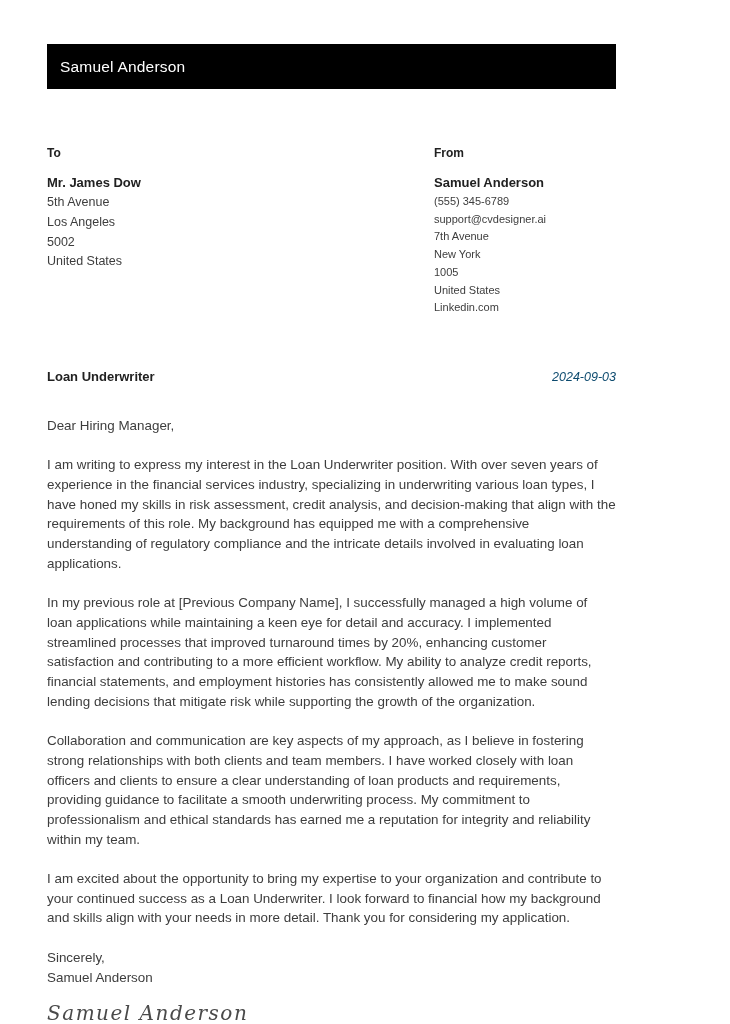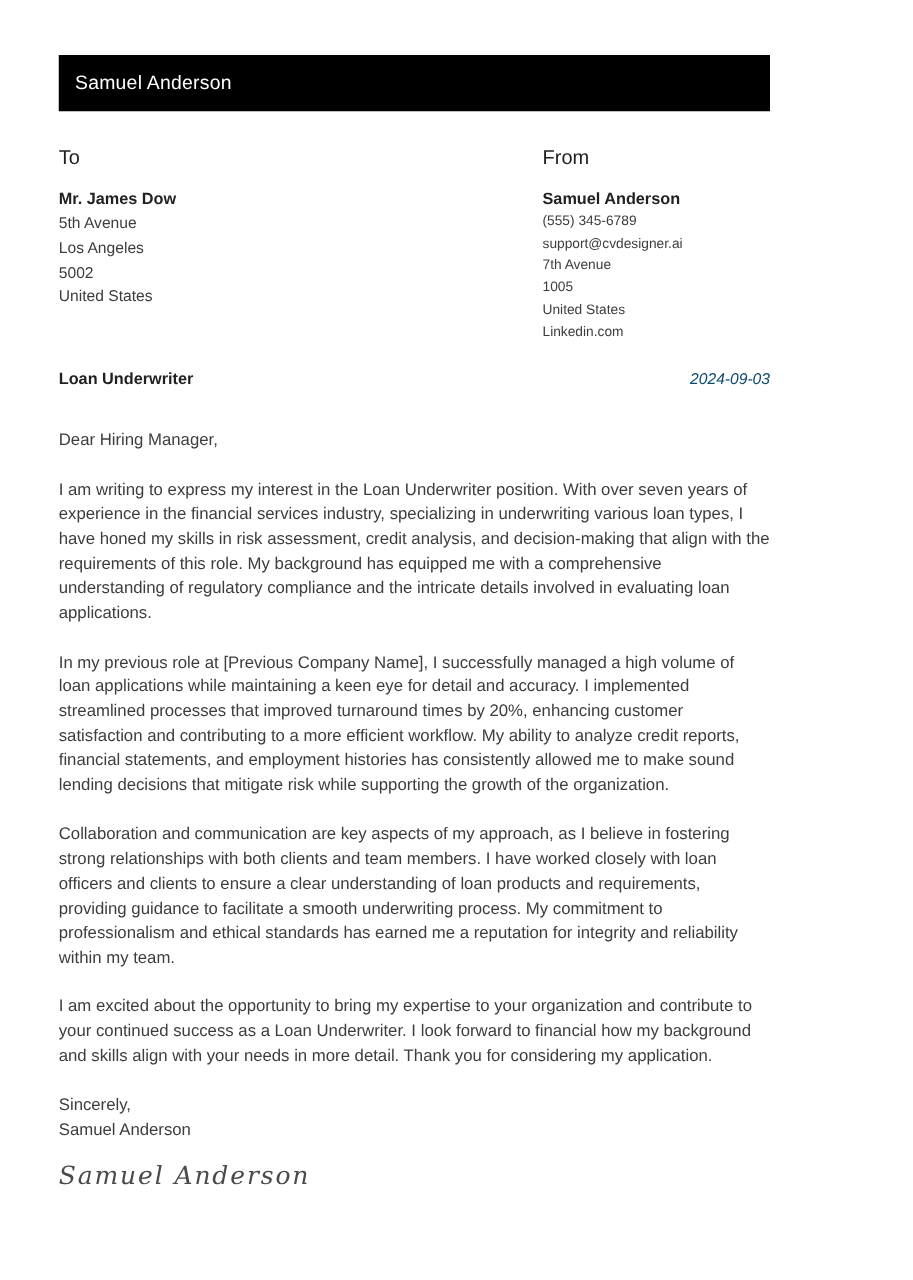--- a/index.html
+++ b/index.html
@@ -26,24 +26,25 @@
     font-size: 15.5px;
     letter-spacing: 0.2px;
   }
   .to-from-row {
     display: flex;
     margin-top: 29px;
   }
   .col-to { flex: 1; }
   .col-from { width: 182px; }
   .block-label {
-    font-size: 16px;
-    font-weight: normal;
+    font-size: 12px;
+    font-weight: bold;
     color: #212121;
     margin-bottom: 13px;
+    margin-top: 28px;
   }
   .block-name {
     font-size: 13px;
     font-weight: bold;
     color: #212121;
     line-height: 20px;
   }
   .to-line {
     font-size: 12.5px;
     line-height: 19.8px;
@@ -57,20 +58,21 @@
   .title-row {
     display: flex;
     justify-content: space-between;
     align-items: baseline;
     margin-top: 20px;
   }
   .job-title {
     font-size: 13px;
     font-weight: bold;
     color: #212121;
+    margin-top: 32px;
   }
   .letter-date {
     font-size: 12.5px;
     color: #0c4a6e;
     font-style: italic;
   }
   .letter-body {
     margin-top: 32px;
     font-size: 13.4px;
     line-height: 19.7px;
@@ -106,20 +108,21 @@
       <div class="to-line">5002</div>
       <div class="to-line">United States</div>
     </div>
 
     <div class="col-from">
       <div class="block-label">From</div>
       <div class="block-name">Samuel Anderson</div>
       <div class="from-line">(555) 345-6789</div>
       <div class="from-line">support@cvdesigner.ai</div>
       <div class="from-line">7th Avenue</div>
+      <div class="from-line">New York</div>
       <div class="from-line">1005</div>
       <div class="from-line">United States</div>
       <div class="from-line">Linkedin.com</div>
     </div>
 
   </div>
 
   <div class="title-row">
     <div class="job-title">Loan Underwriter</div>
     <div class="letter-date">2024-09-03</div>

